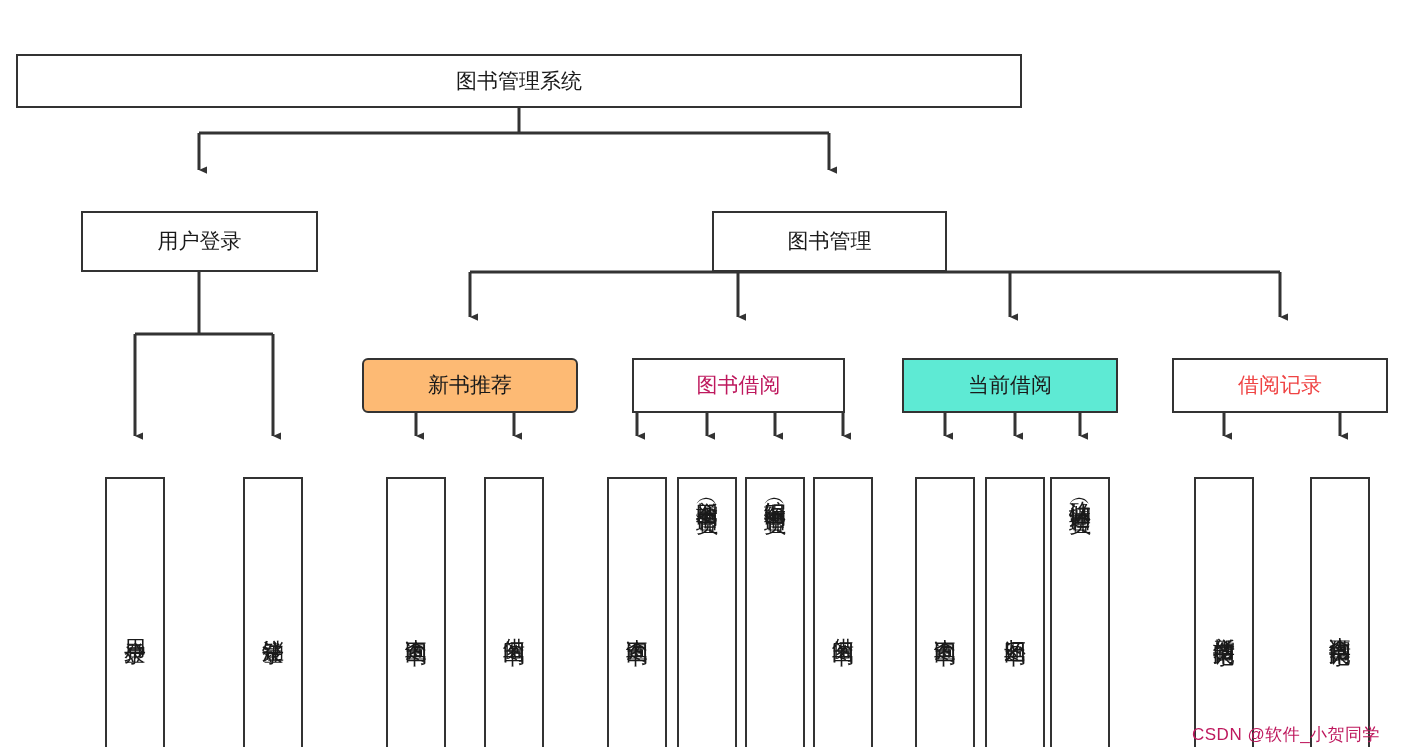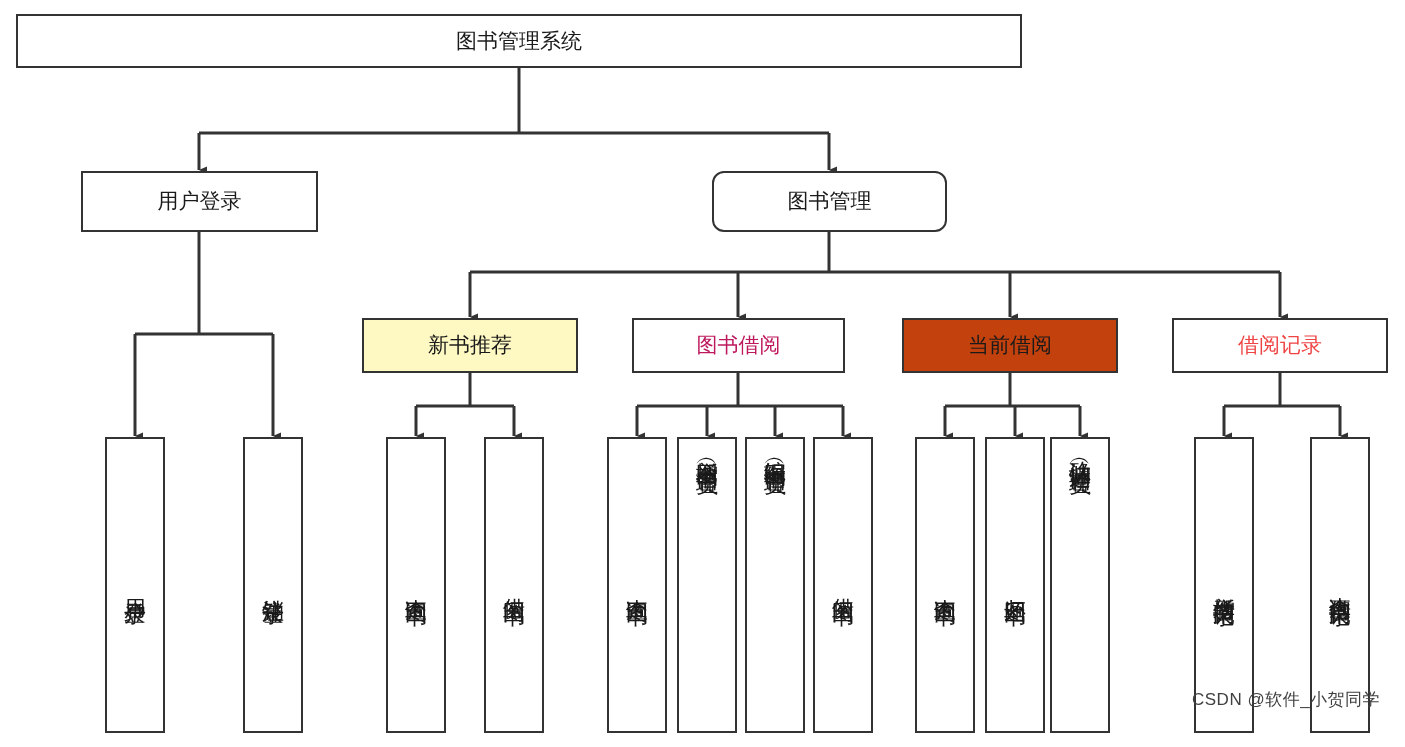--- a/index.html
+++ b/index.html
@@ -29,20 +29,21 @@
   }
   .node {
     position: absolute;
     box-sizing: border-box;
     background: #ffffff;
     border: 2px solid #333333;
     display: flex;
     align-items: center;
     justify-content: center;
     overflow: hidden;
+    margin-top: 40px;
   }
   .node-label {
     color: #1a1a1a;
     text-align: center;
     line-height: 1.15;
     white-space: nowrap;
   }
   .node.horizontal .node-label {
     font-size: 21px;
   }
@@ -120,30 +121,30 @@
       </g>
   </svg>
 
   <div id="nodes-layer">
       <div class="node horizontal" style="left: 16px; top: 14px; width: 1006px; height: 54px; border-color: rgb(51, 51, 51); background: rgb(255, 255, 255);">
         <span class="node-label" style="color: rgb(26, 26, 26);">图书管理系统</span>
       </div>
       <div class="node horizontal" style="left: 81px; top: 171px; width: 237px; height: 61px; border-color: rgb(51, 51, 51); background: rgb(255, 255, 255);">
         <span class="node-label" style="color: rgb(26, 26, 26);">用户登录</span>
       </div>
-      <div class="node horizontal" style="left: 712px; top: 171px; width: 235px; height: 61px; border-color: rgb(51, 51, 51); background: rgb(255, 255, 255); border-radius: 12px;">
+      <div class="node horizontal" style="left: 712px; top: 171px; width: 235px; height: 61px; border-color: rgb(51, 51, 51); background: rgb(255, 255, 255);">
         <span class="node-label" style="color: rgb(26, 26, 26);">图书管理</span>
       </div>
-      <div class="node horizontal" style="left: 362px; top: 318px; width: 216px; height: 55px; border-color: rgb(51, 51, 51); background: #fef9c3;">
+      <div class="node horizontal" style="left: 362px; top: 318px; width: 216px; height: 55px; border-color: rgb(51, 51, 51); background: #fdba74; border-radius: 6px;">
         <span class="node-label" style="color: rgb(26, 26, 26);">新书推荐</span>
       </div>
       <div class="node horizontal" style="left: 632px; top: 318px; width: 213px; height: 55px; border-color: rgb(51, 51, 51); background: rgb(255, 255, 255);">
         <span class="node-label" style="color: #be185d;">图书借阅</span>
       </div>
-      <div class="node horizontal" style="left: 902px; top: 318px; width: 216px; height: 55px; border-color: rgb(51, 51, 51); background: #c2410c;">
+      <div class="node horizontal" style="left: 902px; top: 318px; width: 216px; height: 55px; border-color: rgb(51, 51, 51); background: #5eead4;">
         <span class="node-label" style="color: rgb(26, 26, 26);">当前借阅</span>
       </div>
       <div class="node horizontal" style="left: 1172px; top: 318px; width: 216px; height: 55px; border-color: rgb(51, 51, 51); background: rgb(255, 255, 255);">
         <span class="node-label" style="color: #ef4444;">借阅记录</span>
       </div>
       <div class="node vertical center-v" style="left: 105px; top: 437px; width: 60px; height: 296px; border-color: rgb(51, 51, 51); background: rgb(255, 255, 255);">
         <span class="node-label" style="color: rgb(26, 26, 26);">用户登录</span>
       </div>
       <div class="node vertical center-v" style="left: 243px; top: 437px; width: 60px; height: 296px; border-color: rgb(51, 51, 51); background: rgb(255, 255, 255);">
         <span class="node-label" style="color: rgb(26, 26, 26);">注销登录</span>
@@ -176,15 +177,15 @@
         <span class="node-label" style="color: rgb(26, 26, 26);">确认归还（管理员）</span>
       </div>
       <div class="node vertical center-v" style="left: 1194px; top: 437px; width: 60px; height: 296px; border-color: rgb(51, 51, 51); background: rgb(255, 255, 255);">
         <span class="node-label" style="color: rgb(26, 26, 26);">新增借阅记录</span>
       </div>
       <div class="node vertical center-v" style="left: 1310px; top: 437px; width: 60px; height: 296px; border-color: rgb(51, 51, 51); background: rgb(255, 255, 255);">
         <span class="node-label" style="color: rgb(26, 26, 26);">查询借阅记录</span>
       </div>
     </div>
 
-  <div class="watermark" style="left: 1192px; top: 688px; color: #404040;">CSDN @软件_小贺同学</div>
+  <div class="watermark" style="left: 1192px; top: 723px; color: #be185d;">CSDN @软件_小贺同学</div>
 
 </div>
 
 </body></html>

